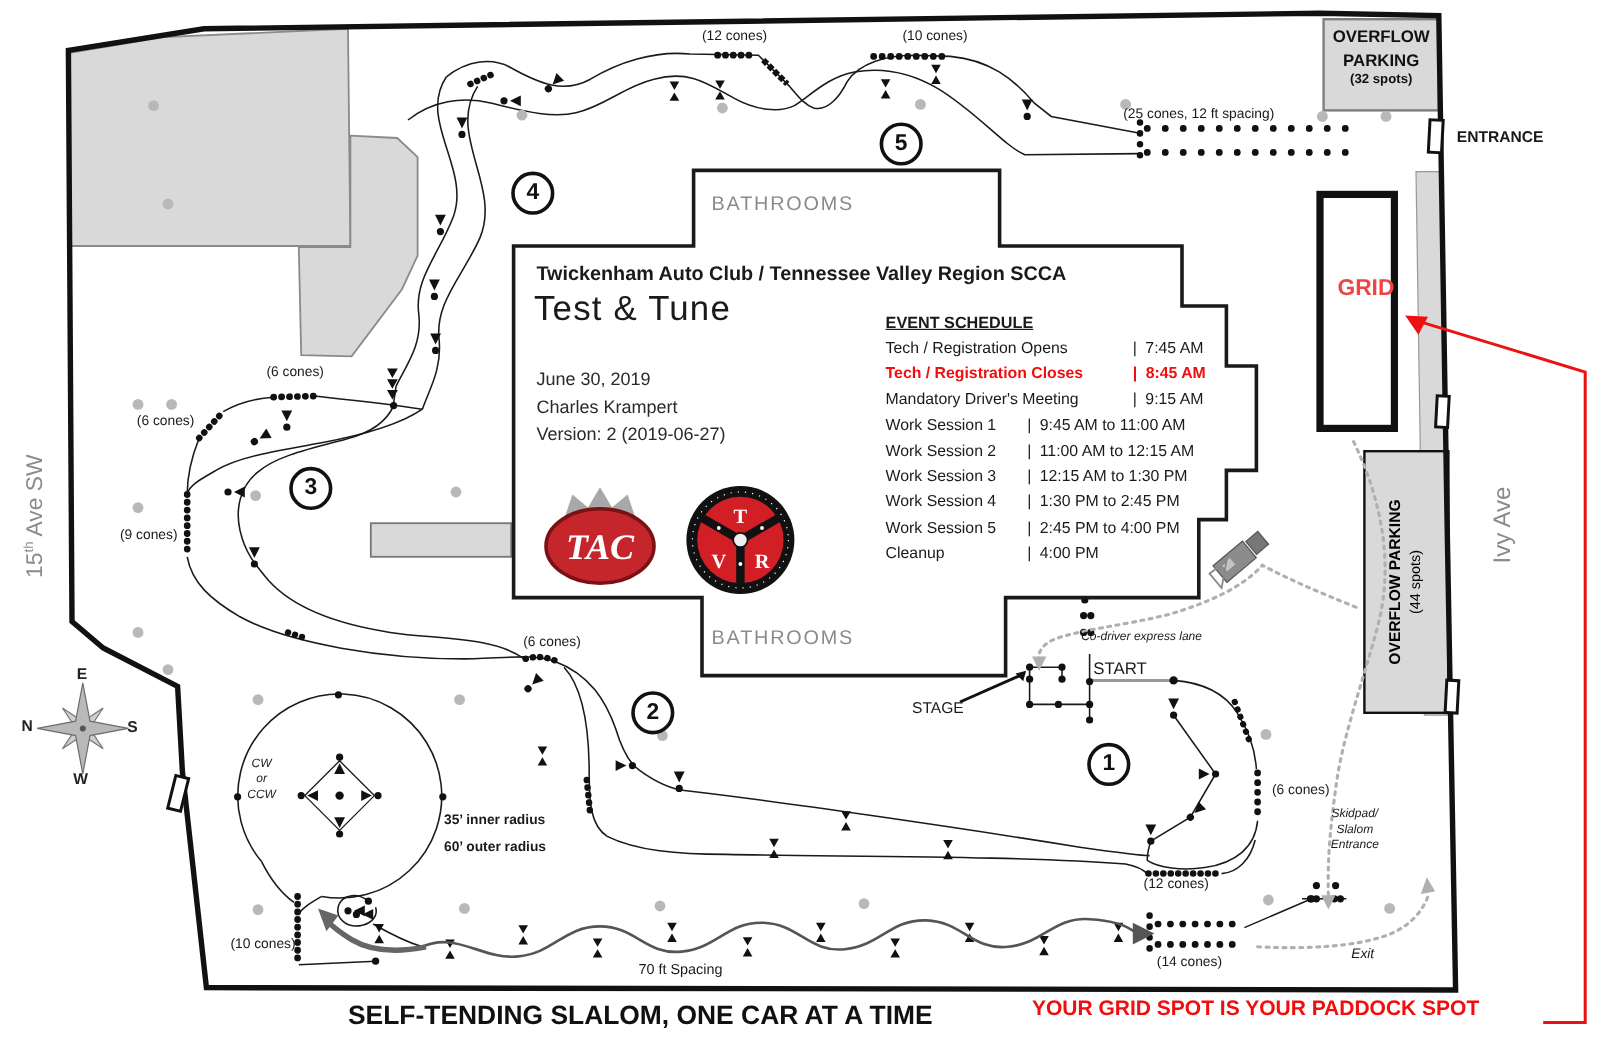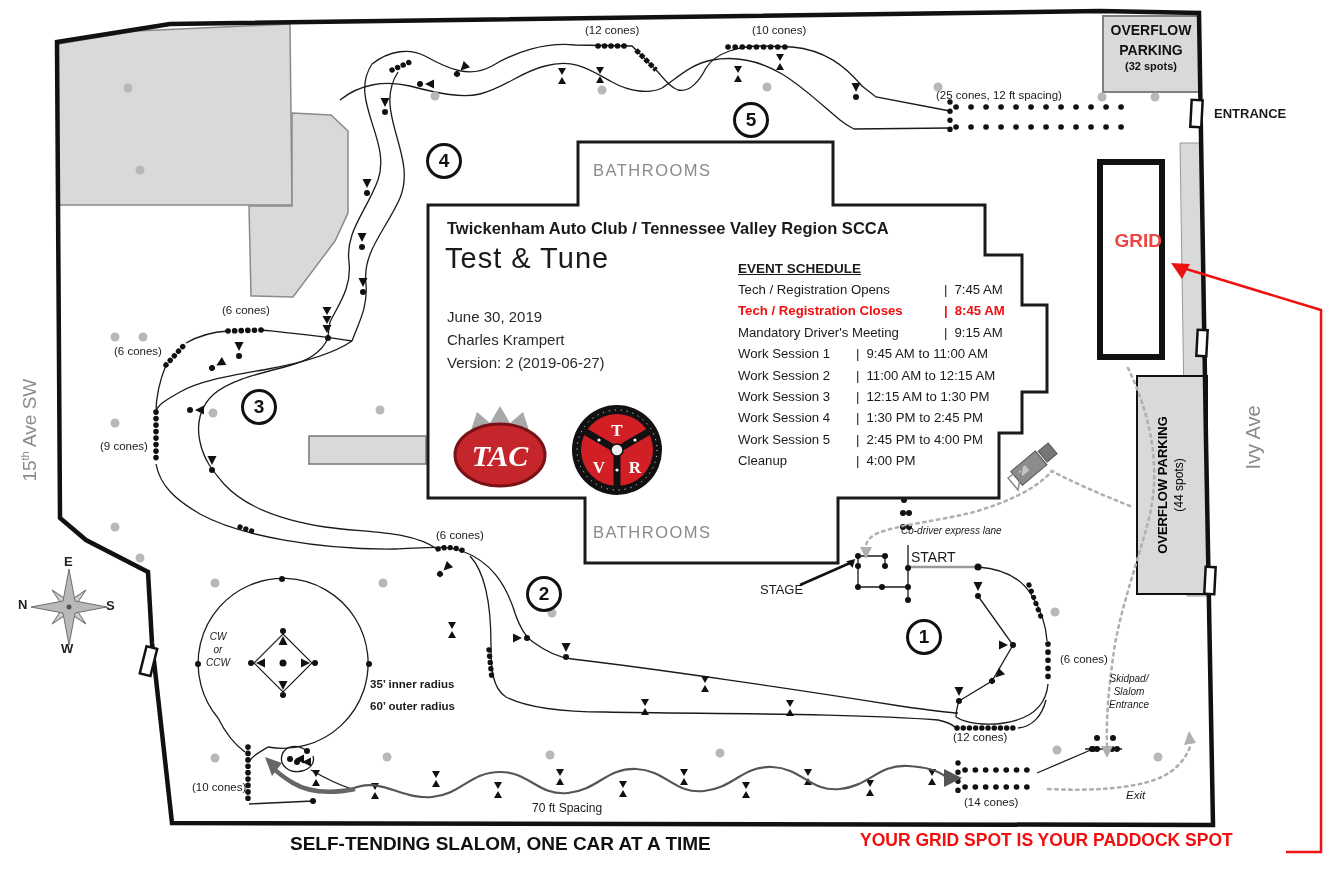--- a/index.html
+++ b/index.html
@@ -25,21 +25,21 @@
   .sched-row .sp{margin-right:7px;flex:none;}
   .sched-row.hl{color:#f10e0e;font-weight:bold;}
   
   .ovt{position:absolute;left:1103px;top:20px;width:96px;text-align:center;color:#111;}
   .ovt .l1{font-size:14px;font-weight:bold;line-height:20px;}
   .ovt .l2{font-size:11px;font-weight:bold;}
   .rotblk{position:absolute;transform:rotate(-90deg);text-align:center;}
   .gridlbl{position:absolute;left:1100px;top:230px;width:62px;text-align:right;
            font-size:19px;font-weight:bold;color:#ef4444;}
   .bath{position:absolute;width:230px;text-align:left;font-size:16.5px;letter-spacing:1.5px;color:#8a8a8a;}
-  .bignote{position:absolute;font-size:19px;font-weight:bold;color:#111;text-align:center;}
+  .bignote{position:absolute;font-size:22px;font-weight:bold;color:#111;text-align:center;}
   .rednote{position:absolute;font-size:17.5px;font-weight:bold;color:#f10e0e;}
 </style>
 </head>
 <body>
 
 <div id="stage">
 
 <svg width="1340" height="872" viewBox="0 0 1340 872" xmlns="http://www.w3.org/2000/svg" xmlns:xlink="http://www.w3.org/1999/xlink">
   <defs>
     <g id="gate">

